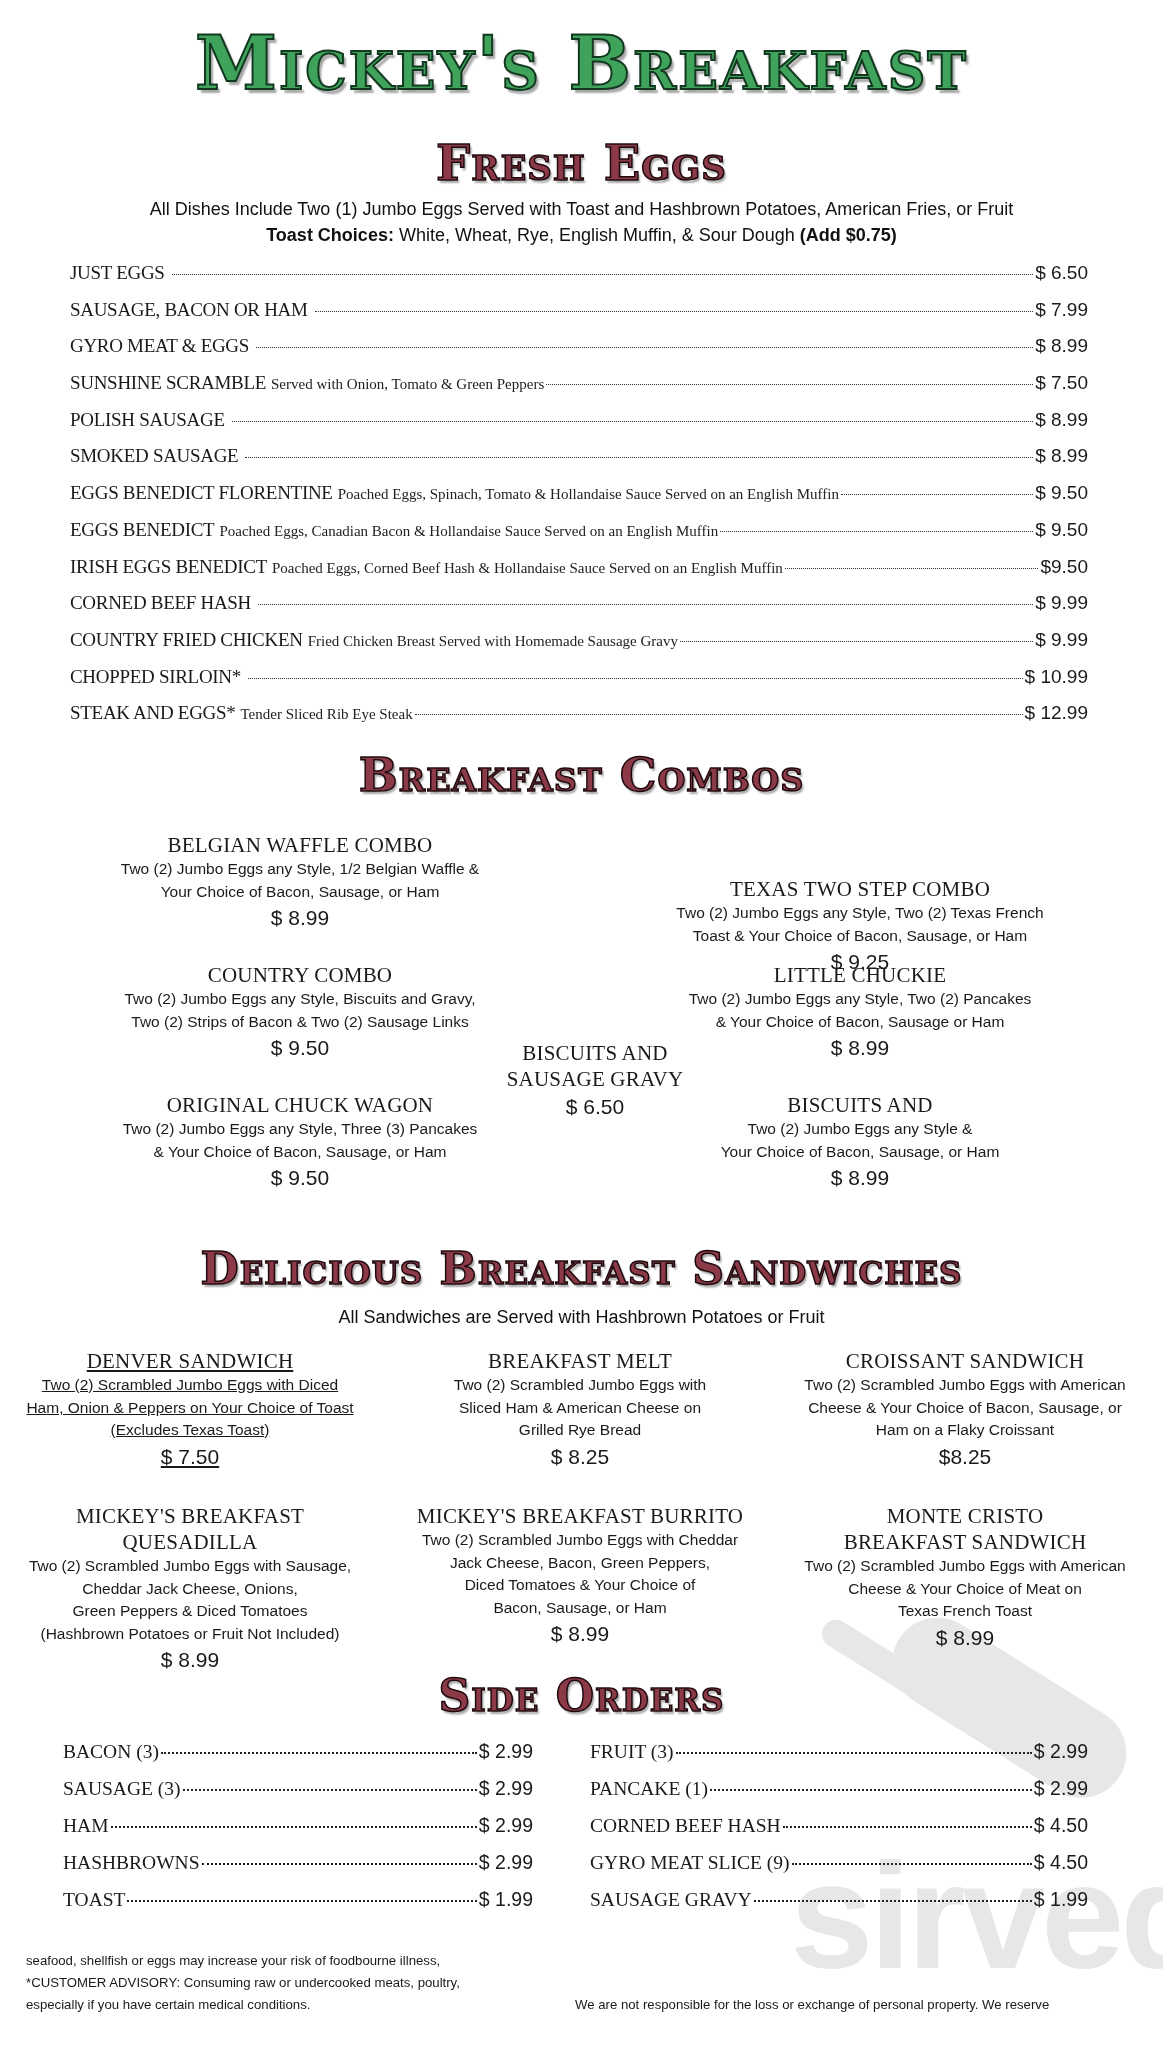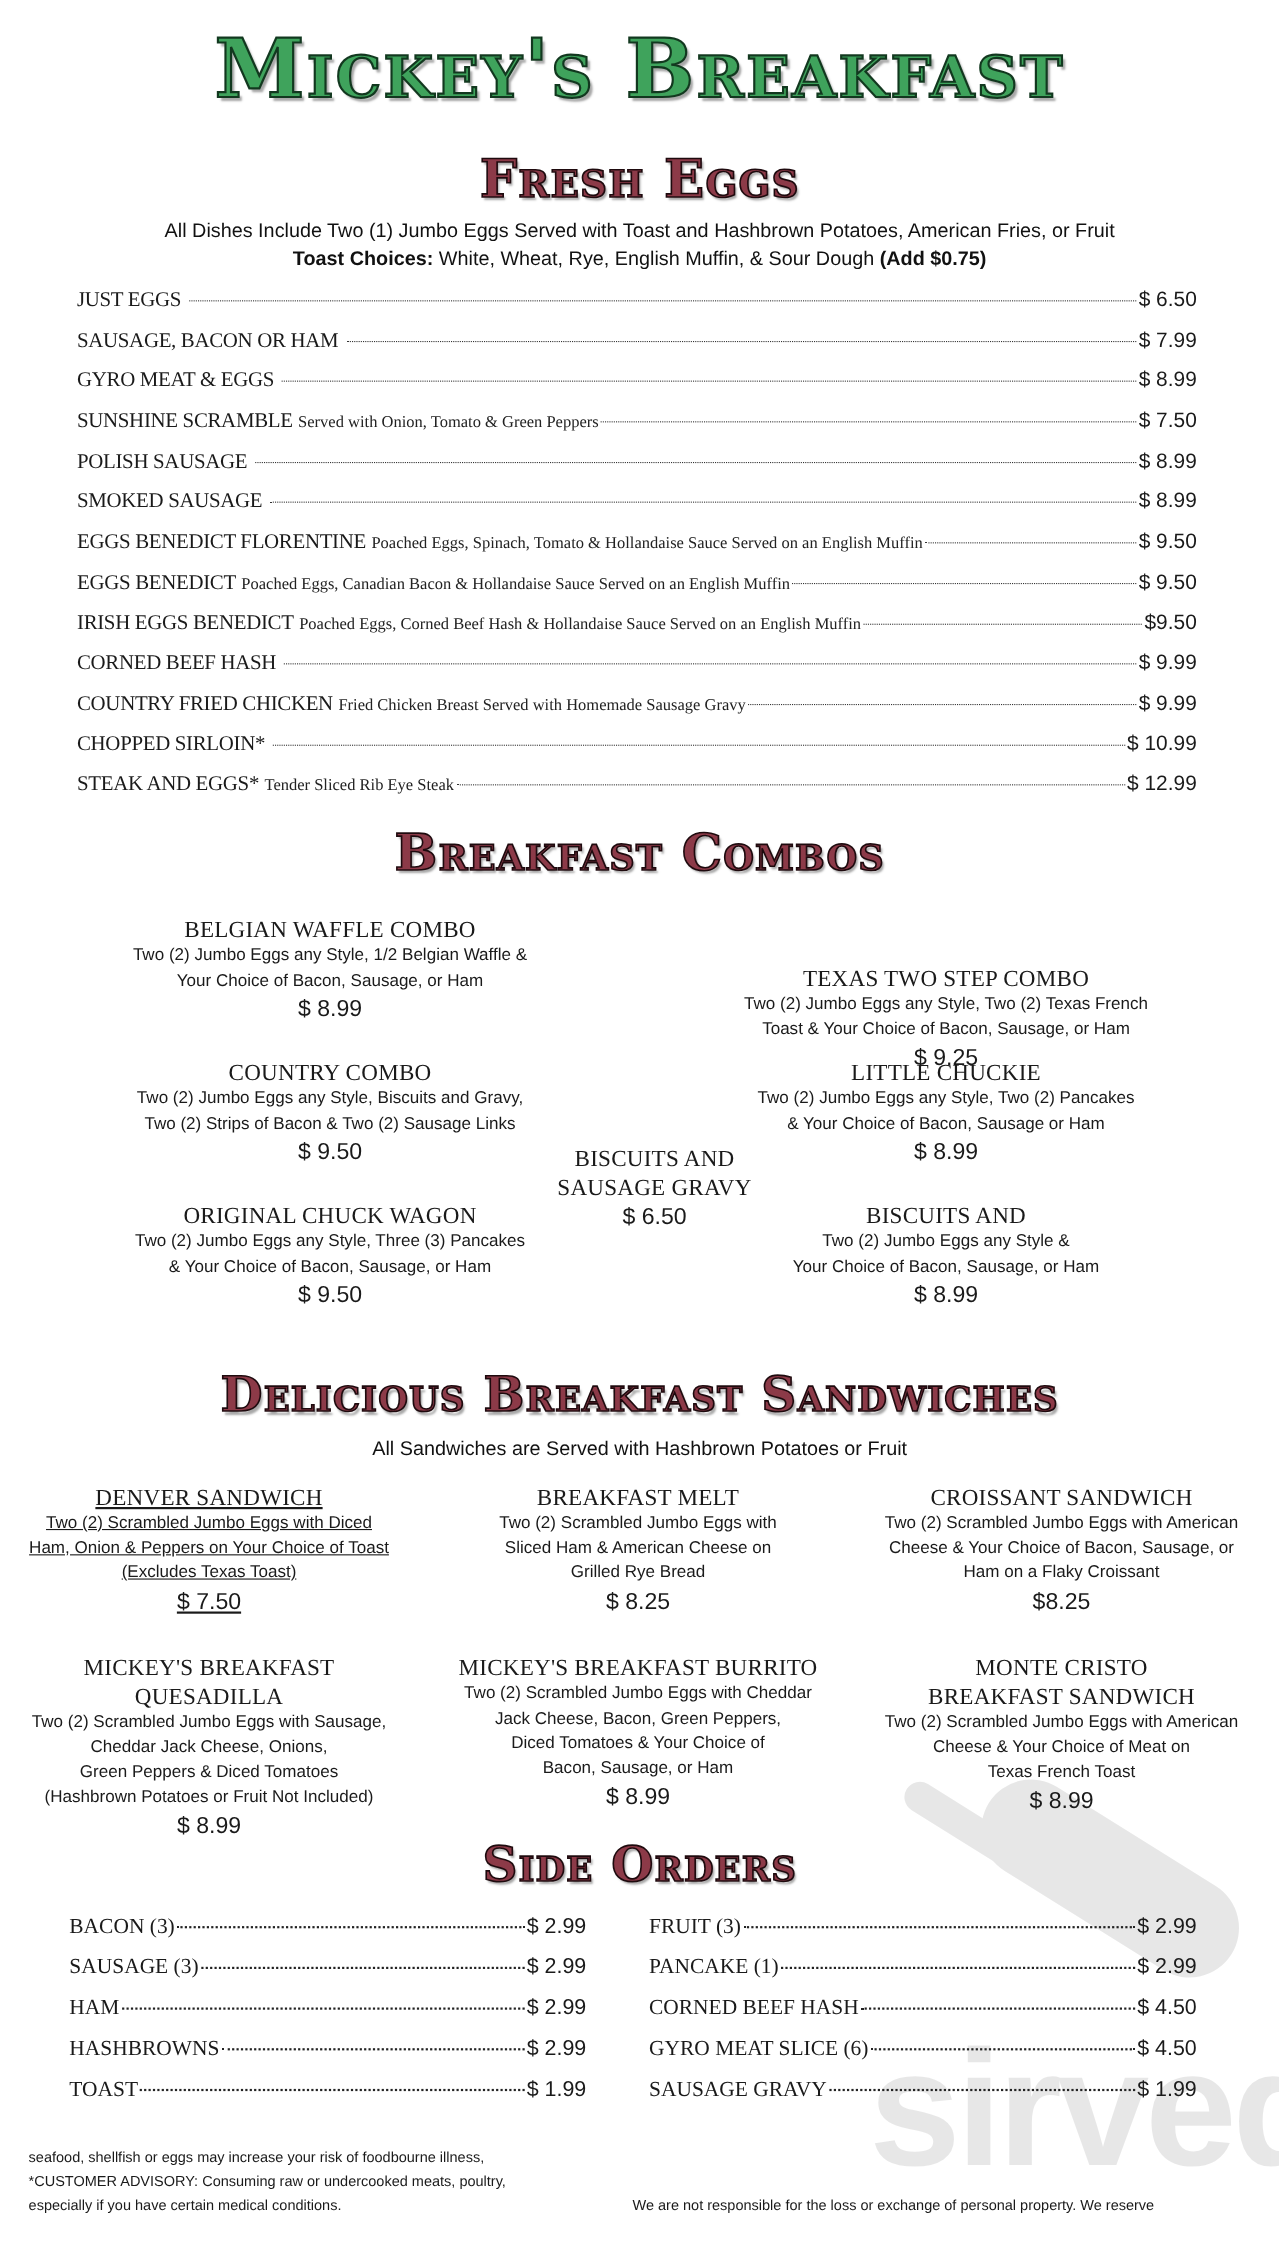--- a/index.html
+++ b/index.html
@@ -325,21 +325,21 @@
       <span class="name">PANCAKE (1)</span>
       <span class="dots"></span>
       <span class="price">$ 2.99</span>
     </div>
   <div class="side-row">
       <span class="name">CORNED BEEF HASH</span>
       <span class="dots"></span>
       <span class="price">$ 4.50</span>
     </div>
   <div class="side-row">
-      <span class="name">GYRO MEAT SLICE (6)</span>
+      <span class="name">GYRO MEAT SLICE (9)</span>
       <span class="dots"></span>
       <span class="price">$ 4.50</span>
     </div>
   <div class="side-row">
       <span class="name">SAUSAGE GRAVY</span>
       <span class="dots"></span>
       <span class="price">$ 1.99</span>
     </div>
 </div>
 

